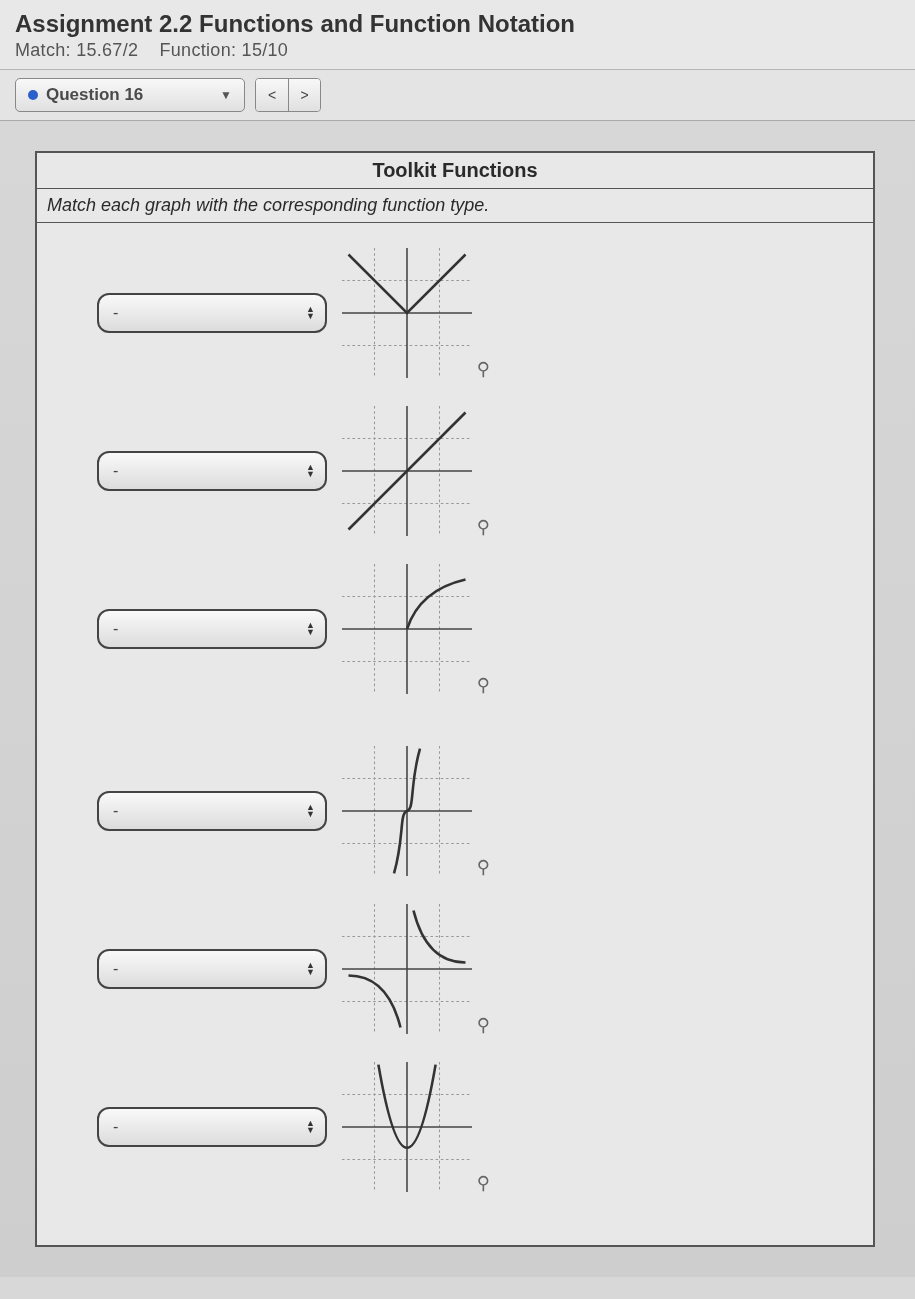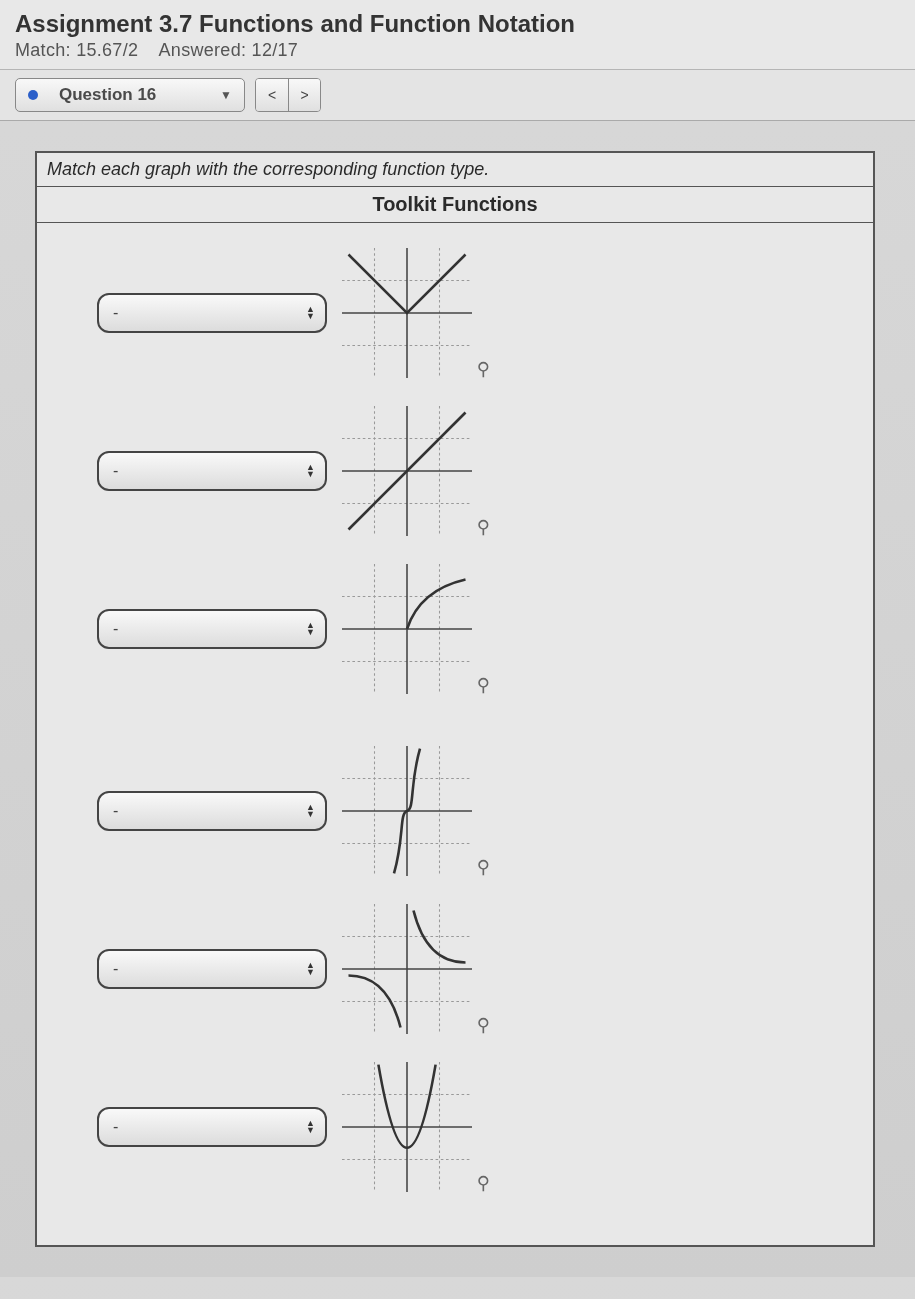--- a/index.html
+++ b/index.html
@@ -30,21 +30,21 @@
       display: flex;
       align-items: center;
       padding: 8px 15px;
       gap: 10px;
       background: #e4e4e4;
       border-bottom: 1px solid #aaa;
     }
     .question-pill {
       display: flex;
       align-items: center;
-      gap: 21px;
+      gap: 8px;
       border: 1px solid #888;
       background: linear-gradient(#f8f8f8,#e0e0e0);
       border-radius: 5px;
       padding: 6px 12px;
       min-width: 230px;
       justify-content: space-between;
       cursor: pointer;
     }
     .bullet {
       width: 10px;
@@ -161,50 +161,50 @@
       cursor: pointer;
     }
     .axis { stroke: #444; stroke-width: 1.2; }
     .tick { stroke: #999; stroke-width: 0.8; stroke-dasharray: 2 2; }
     .curve { stroke: #333; stroke-width: 2; fill: none; }
   </style>
 </head>
 <body>
 
 <div class="header-area">
-  <div class="assignment-title">Assignment 3.7 Functions and Function Notation</div>
+  <div class="assignment-title">Assignment 2.2 Functions and Function Notation</div>
   <div class="score-line">
     <span>Match:</span>
     <span>15.67/2</span>
     &nbsp;&nbsp;
-    <span>Answered:</span>
-    <span>12/17</span>
+    <span>Function:</span>
+    <span>15/10</span>
   </div>
 </div>
 
 <div class="question-bar">
   <div class="question-pill">
     <span class="bullet"></span>
     <span class="question-text">Question 16</span>
     <span class="caret-down">▼</span>
   </div>
   <div class="nav-btns">
     <div class="nav-btn">&lt;</div>
     <div class="nav-btn">&gt;</div>
   </div>
 </div>
 
 <div class="content-wrap">
   <table class="main-table">
     <tbody>
         <tr>
-          <td class="instr instruction">Match each graph with the corresponding function type.</td>
+          <th class="table-title">Toolkit Functions</th>
         </tr>
     <tr>
-          <th class="table-title">Toolkit Functions</th>
+          <td class="instr instruction">Match each graph with the corresponding function type.</td>
         </tr>
     <tr>
           <td class="body-cell">
 
       <div class="match-row">
         <div class="select-pill">
           <span class="select-text">-</span>
           <span class="stepper">
                   <span>▲</span>
                   <span>▼</span>

